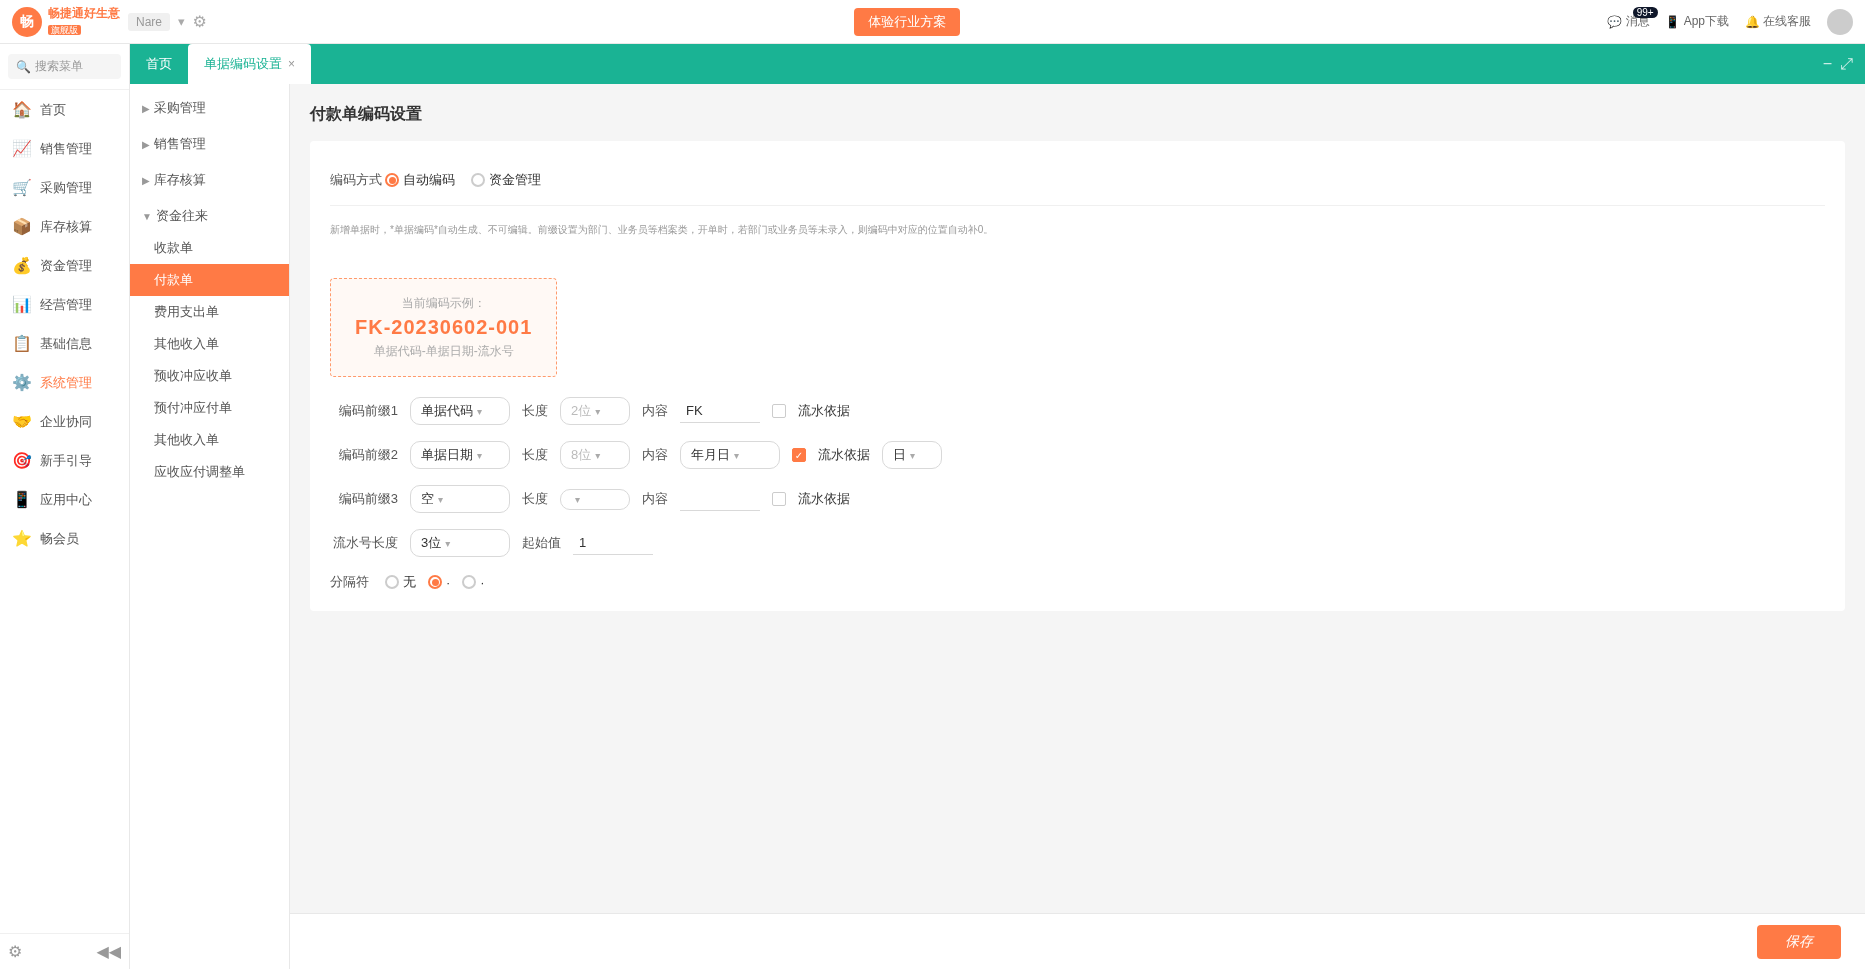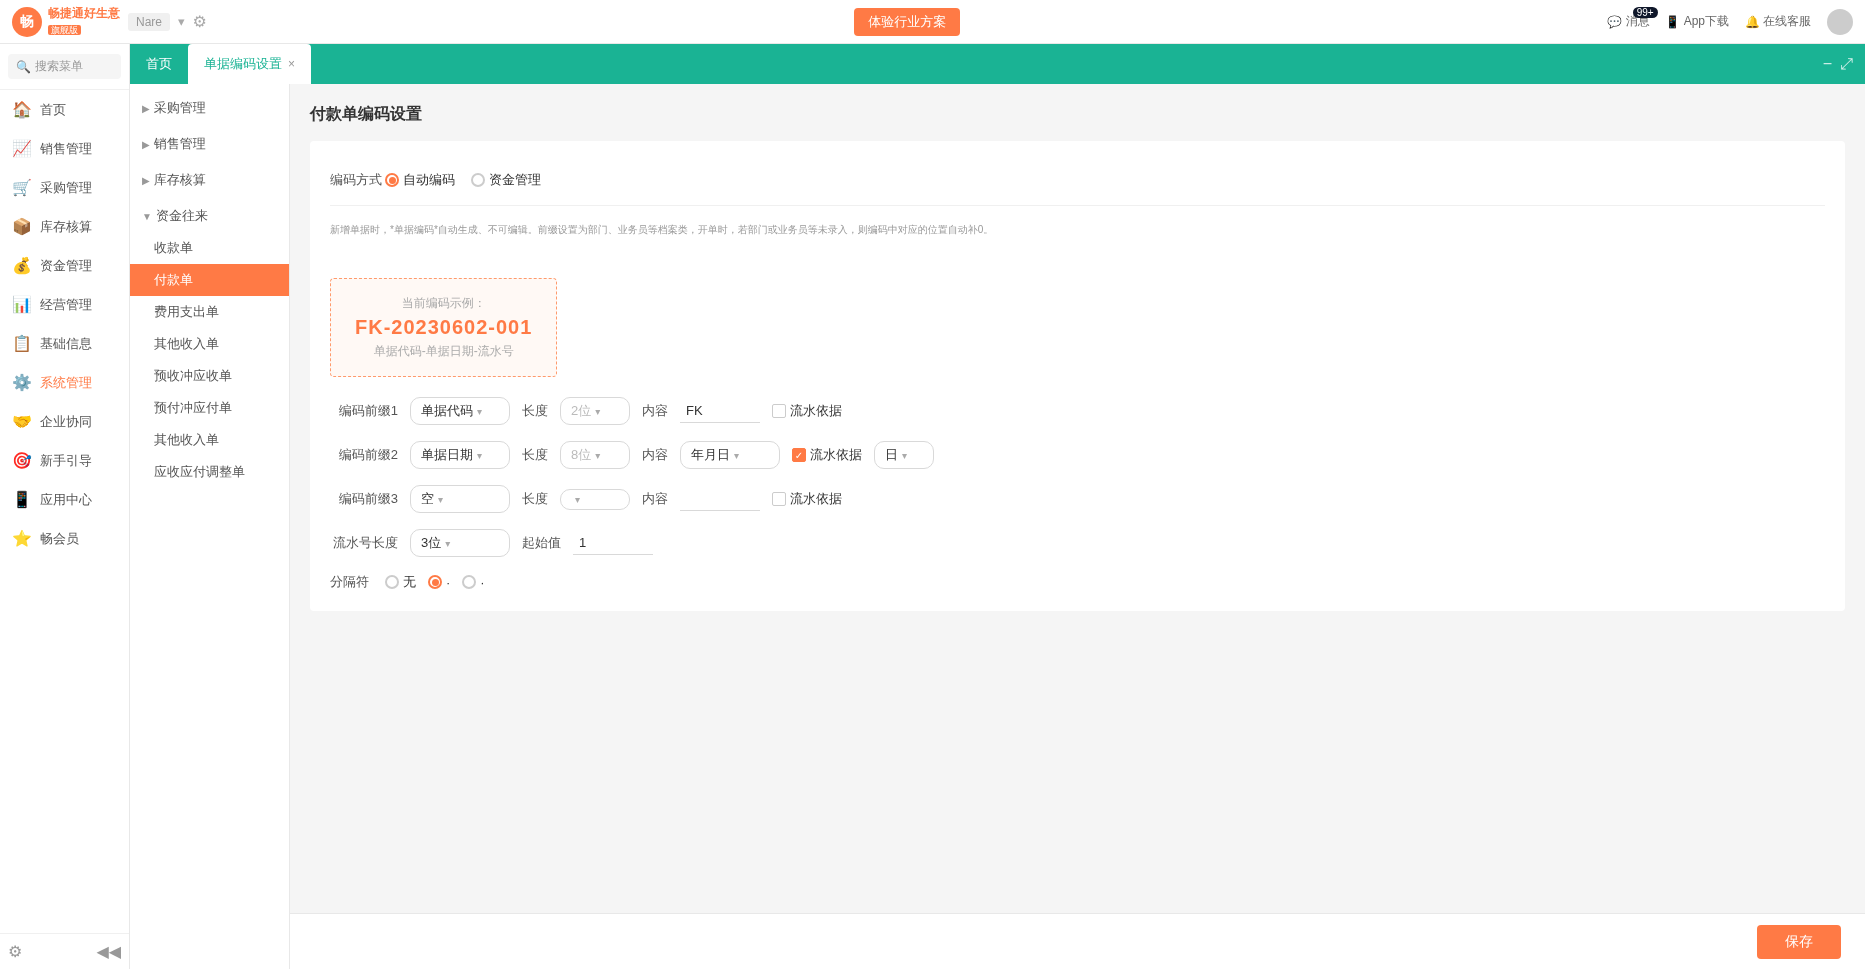--- a/index.html
+++ b/index.html
@@ -364,21 +364,21 @@
       background: transparent;
       padding: 4px 6px;
       font-size: 13px;
       color: #333;
       width: 60px;
       outline: none;
     }
     .checkbox-inline {
       display: flex;
       align-items: center;
-      gap: 4px;
+      gap: 12px;
     }
     .checkbox-inline-box {
       width: 14px; height: 14px;
       border: 1px solid #ccc;
       background: #fff;
       border-radius: 2px;
       cursor: pointer;
     }
     .checkbox-inline-box.checked {
       background: #ff7a45;
@@ -425,20 +425,21 @@
       flex-shrink: 0;
     }
     .save-btn {
       background: #ff7a45;
       color: #fff;
       border: none;
       padding: 8px 28px;
       border-radius: 4px;
       font-size: 14px;
       cursor: pointer;
+      font-style: italic;
     }
 
     .logo-area {
       display: flex;
       flex-direction: column;
       align-items: center;
       padding: 10px 8px;
       border-bottom: 1px solid #f0f0f0;
     }
     .logo-icon {

